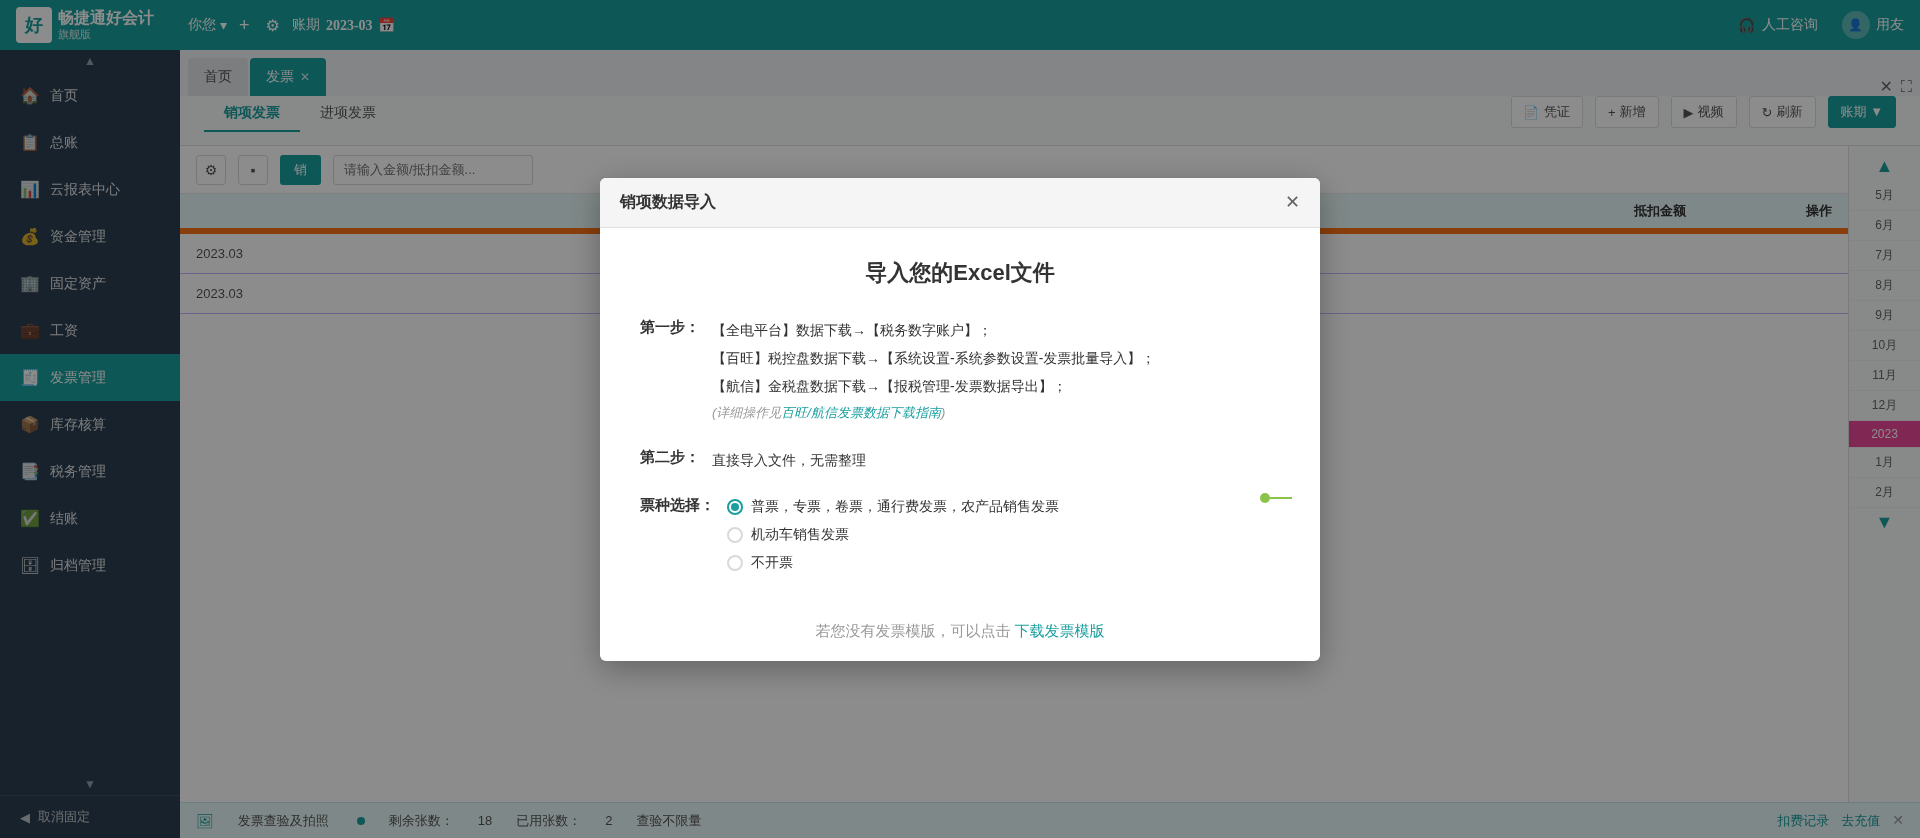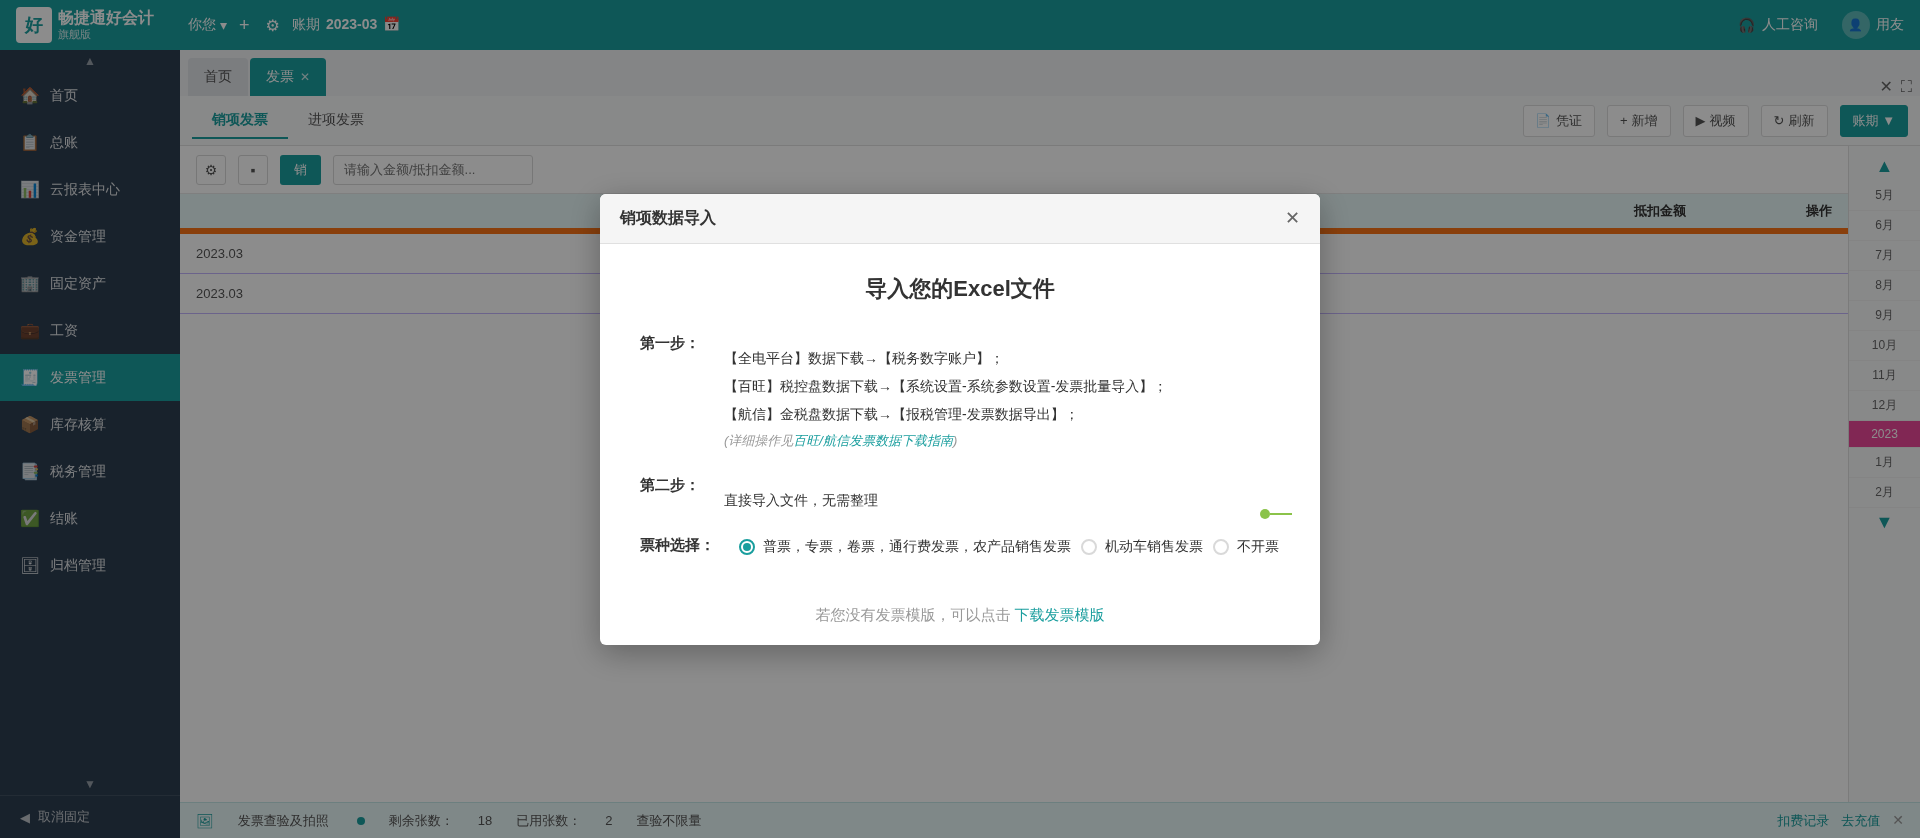--- a/index.html
+++ b/index.html
@@ -29,21 +29,21 @@
       color: #1a9e9e;
       font-weight: bold; font-size: 18px;
     }
     .logo-text { font-size: 16px; font-weight: bold; line-height: 1.2; }
     .logo-sub { font-size: 11px; color: rgba(255,255,255,0.8); }
     .topbar-account {
       display: flex; align-items: center; gap: 4px;
       font-size: 14px;
     }
     .topbar-actions { display: flex; align-items: center; gap: 16px; }
-    .topbar-period { display: flex; align-items: flex-start; gap: 6px; font-size: 14px; }
+    .topbar-period { display: flex; align-items: flex-end; gap: 6px; font-size: 14px; font-family: Liberation Serif, serif; }
     .topbar-right {
       margin-left: auto;
       display: flex; align-items: center; gap: 24px;
     }
     .topbar-right-item { display: flex; align-items: center; gap: 6px; font-size: 14px; cursor: pointer; }
     .user-avatar {
       width: 28px; height: 28px; border-radius: 50%;
       background: rgba(255,255,255,0.3);
       display: flex; align-items: center; justify-content: center;
       font-size: 12px;
@@ -129,22 +129,22 @@
       flex-direction: column;
       overflow: hidden;
     }
 
     
     .toolbar {
       height: 50px;
       background: #f8f9fa;
       border-bottom: 1px solid #e0e0e0;
       display: flex;
-      align-items: center;
-      padding: 0 12px;
+      align-items: flex-start;
+      padding: 0 24px;
       gap: 12px;
     }
     .toolbar-left { display: flex; gap: 0; }
     .toolbar-tab {
       padding: 8px 20px;
       font-size: 14px;
       cursor: pointer;
       border-bottom: 2px solid transparent;
       color: #555;
     }
@@ -261,26 +261,26 @@
       border-bottom: 1px solid #e0e0e0;
       display: flex;
       align-items: center;
       padding: 0 20px;
       justify-content: space-between;
     }
     .modal-title { font-size: 16px; font-weight: bold; color: #333; }
     .modal-close { font-size: 18px; cursor: pointer; color: #666; }
     .modal-body { padding: 30px 40px; }
     .modal-main-title { text-align: center; font-size: 22px; font-weight: bold; color: #333; margin-bottom: 28px; }
-    .modal-step { margin-bottom: 20px; display: flex; gap: 24px; }
+    .modal-step { margin-bottom: 20px; display: flex; gap: 12px; }
     .step-label { font-size: 15px; color: #333; font-weight: bold; white-space: nowrap; margin-top: 2px; }
-    .step-content { font-size: 14px; color: #333; line-height: 2; margin-top: 12px; }
+    .step-content { font-size: 14px; color: #333; line-height: 2; }
     .step-content .link { color: #1a9e9e; cursor: pointer; text-decoration: none; }
     .step-note { font-size: 13px; color: #999; font-style: italic; }
-    .radio-group { display: flex; gap: 10px; margin-top: 4px; }
+    .radio-group { display: flex; flex-direction: column; gap: 10px; margin-top: 4px; }
     .radio-item { display: flex; align-items: center; gap: 8px; font-size: 14px; color: #333; cursor: pointer; }
     .radio-circle {
       width: 16px; height: 16px; border-radius: 50%;
       border: 2px solid #d9d9d9;
       display: flex; align-items: center; justify-content: center;
       flex-shrink: 0;
     }
     .radio-circle.checked { border-color: #1a9e9e; }
     .radio-circle.checked::after {
       content: '';

